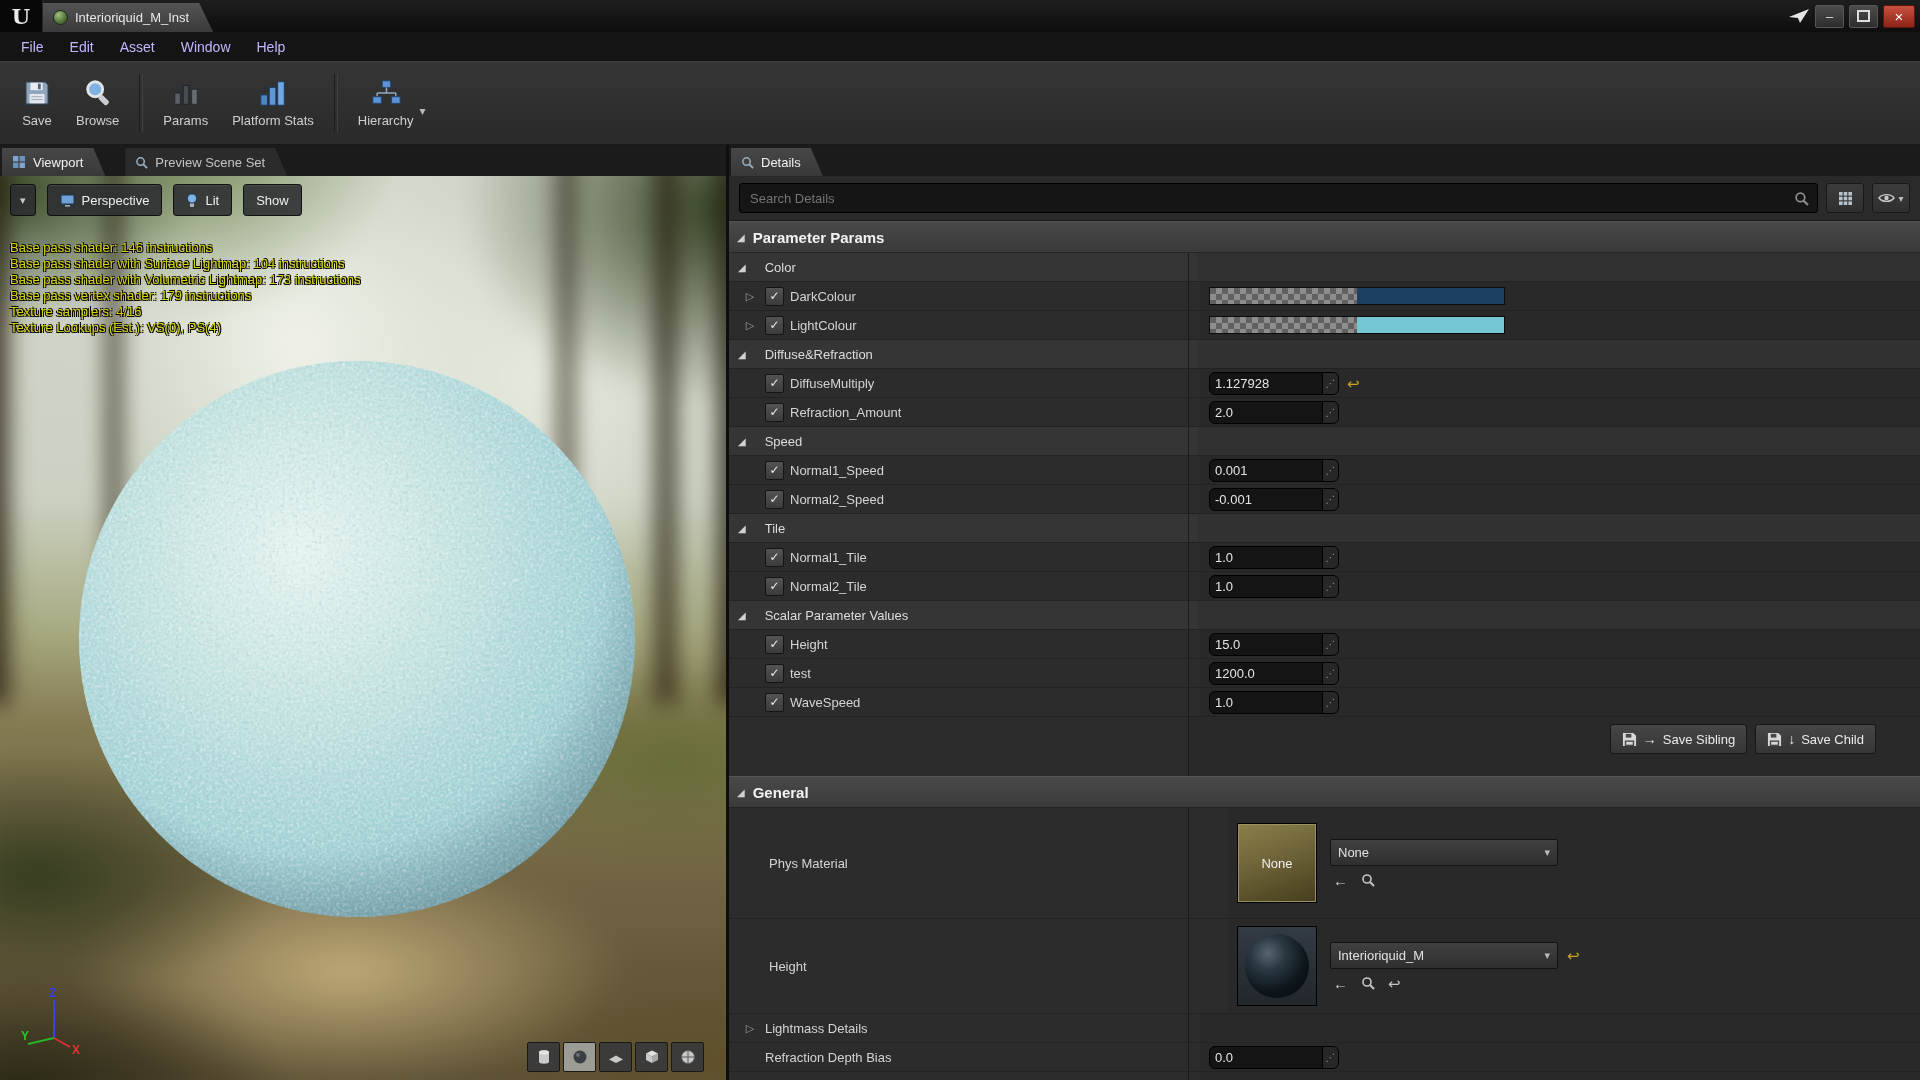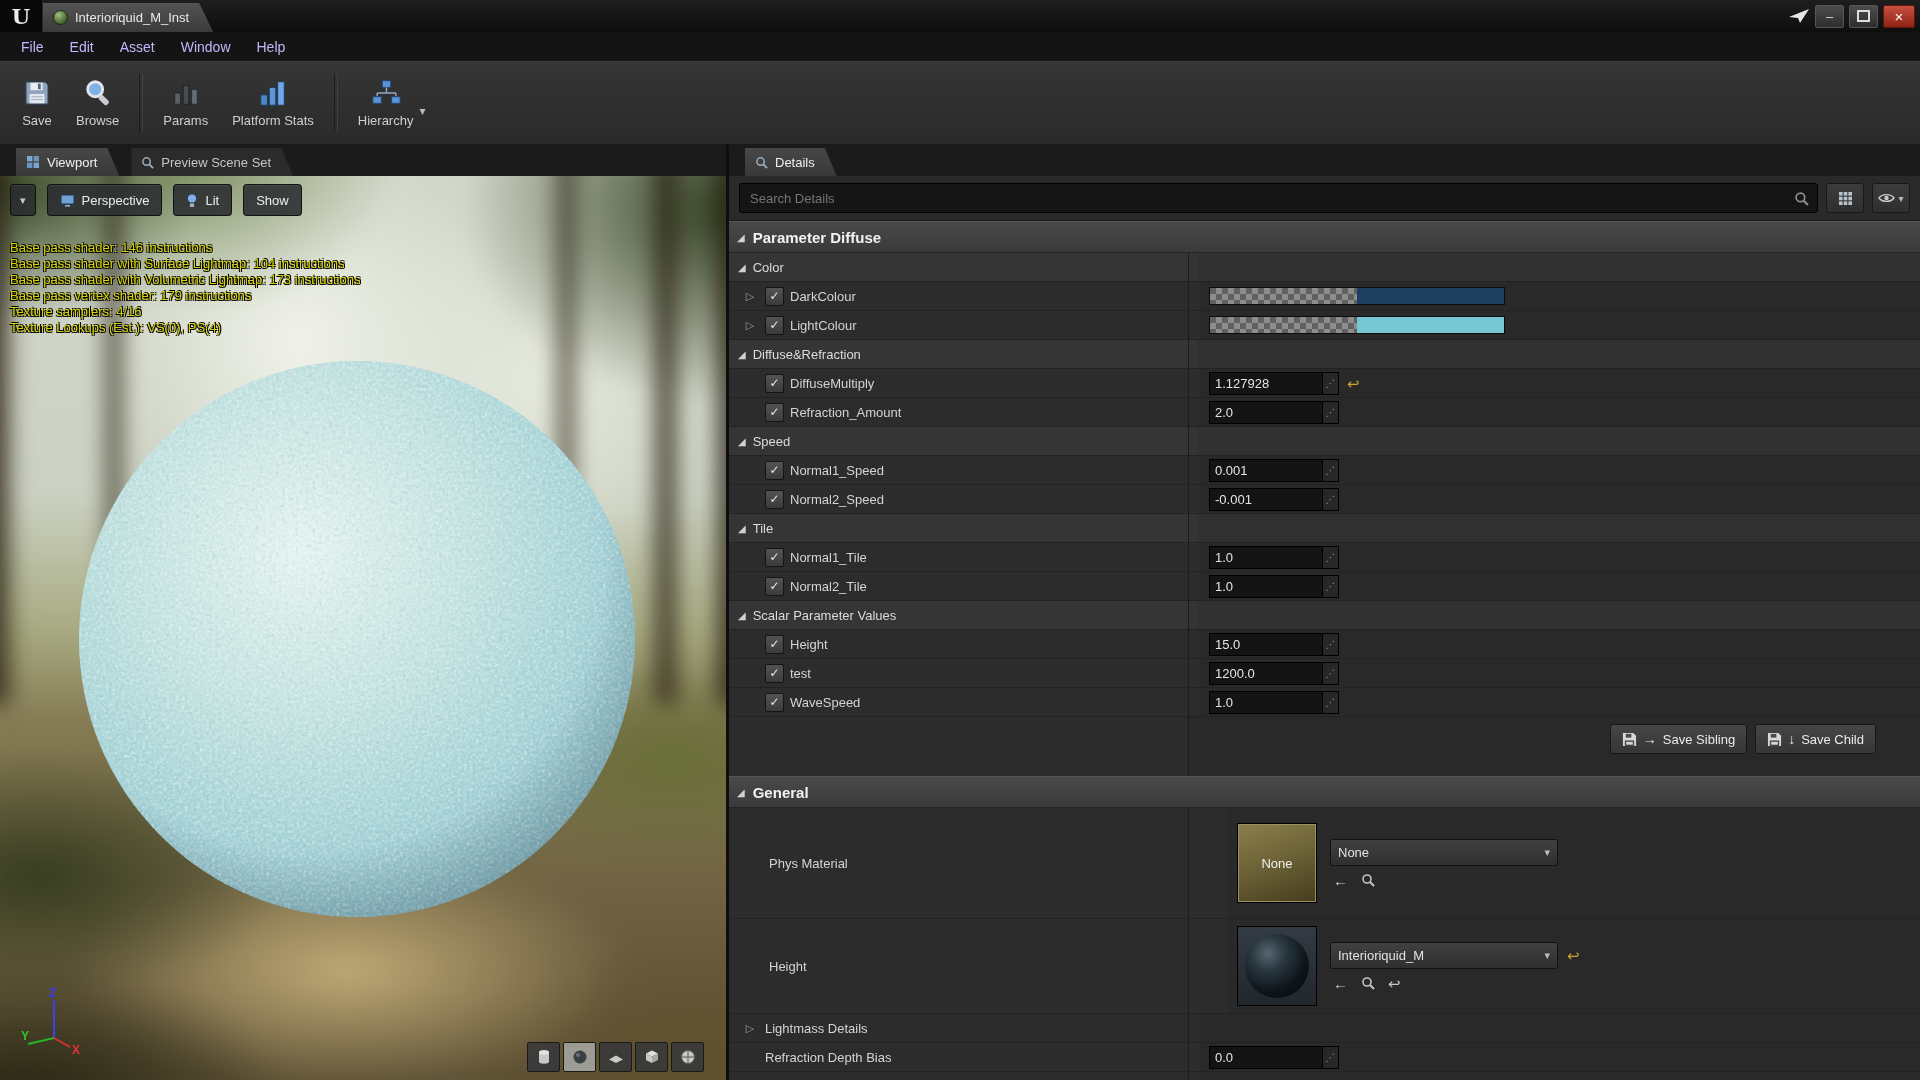--- a/index.html
+++ b/index.html
@@ -25,21 +25,21 @@
   
   .toolbar{height:82px;background:linear-gradient(#353535,#2a2a2a);border-top:1px solid #3e3e3e;border-bottom:1px solid #181818;display:flex;align-items:center;padding:0 10px;flex:0 0 auto;}
   .tool-btn{display:flex;flex-direction:column;align-items:center;justify-content:center;gap:5px;padding:5px 12px;color:#cfcfcf;font-size:13px;}
   .tool-sep{width:2px;height:58px;margin:0 8px;border-left:1px solid #1d1d1d;border-right:1px solid #404040;}
   .tool-caret{color:#b9b9b9;font-size:12px;margin:16px 2px 0 -6px;}
 
   
   .main{flex:1;display:flex;min-height:0;}
   .left-panel{width:726px;flex:0 0 auto;display:flex;flex-direction:column;border-right:3px solid #0e0e0e;}
   .right-panel{flex:1;display:flex;flex-direction:column;background:#262626;min-width:0;}
-  .tabbar{height:31px;background:#1b1b1b;display:flex;align-items:flex-end;gap:12px;padding-left:16px;flex:0 0 auto;}
+  .tabbar{height:31px;background:#1b1b1b;display:flex;align-items:flex-end;gap:20px;padding-left:2px;flex:0 0 auto;}
   .ptab{height:28px;display:flex;align-items:center;gap:7px;padding:0 22px 0 10px;font-size:13px;color:#c4c4c4;background:#2b2b2b;clip-path:polygon(0 0,calc(100% - 12px) 0,100% 100%,0 100%);}
   .ptab.active{background:linear-gradient(#474747,#383838);color:#f0f0f0;}
 
   
   .viewport{flex:1;position:relative;overflow:hidden;background:#9aa08a;}
   .forest{position:absolute;inset:-24px;filter:blur(11px);}
   .f-bg{position:absolute;inset:0;background:
     radial-gradient(ellipse 280px 200px at 4% 4%, rgba(45,62,26,0.95), rgba(45,62,26,0) 68%),
     radial-gradient(ellipse 300px 230px at 28% 0%, rgba(92,116,56,0.75), rgba(92,116,56,0) 70%),
     radial-gradient(ellipse 380px 280px at 97% 6%, rgba(40,54,22,0.95), rgba(40,54,22,0) 70%),
@@ -72,25 +72,25 @@
   .sq-btn .caret{color:#bbb;font-size:10px;}
   .details-body{flex:1;position:relative;overflow:hidden;display:flex;flex-direction:column;}
   .split-line{position:absolute;left:459px;top:0;bottom:0;width:1px;background:#1c1c1c;}
   .cat-header{position:relative;z-index:2;height:30px;background:linear-gradient(#494949,#3a3a3a);border-top:1px solid #565656;border-bottom:1px solid #252525;display:flex;align-items:center;gap:8px;padding-left:8px;color:#f2f2f2;font-weight:bold;font-size:15px;flex:0 0 auto;}
   .tri{color:#d2d2d2;font-size:10px;}
   .prow{display:flex;height:28px;flex:0 0 auto;border-bottom:1px solid #232323;}
   .prow .pleft{width:459px;flex:0 0 auto;display:flex;align-items:center;background:#2c2c2c;padding-left:12px;gap:6px;}
   .prow .pright{flex:1;min-width:0;display:flex;align-items:center;background:#292929;padding-left:9px;gap:8px;}
   .prow.sec .pleft{background:#353535;padding-left:9px;}
   .prow.sec .pright{background:#313131;}
-  .sec-title{color:#dcdcdc;font-size:13px;margin-left:1px;}
+  .sec-title{color:#dcdcdc;font-size:13px;margin-left:13px;}
   .exp{width:18px;color:#a2a2a2;font-size:11px;text-align:center;flex:0 0 auto;}
   .cb{width:17px;height:17px;flex:0 0 auto;background:linear-gradient(#535353,#3b3b3b);border:1px solid #141414;border-radius:2px;color:#ececec;font-size:12px;line-height:16px;text-align:center;}
   .pname{color:#d4d4d4;font-size:13px;white-space:nowrap;}
-  .field{display:flex;width:128px;height:21px;background:#141414;border:1px solid #000;border-radius:0;align-items:center;overflow:hidden;flex:0 0 auto;}
+  .field{display:flex;width:128px;height:21px;background:#141414;border:1px solid #000;border-radius:6px;align-items:center;overflow:hidden;flex:0 0 auto;}
   .finput{flex:1;min-width:0;background:transparent;border:none;outline:none;color:#e4e4e4;font-size:13px;padding:0 5px;font-family:inherit;}
   .dots{width:15px;height:100%;display:flex;align-items:center;justify-content:center;color:#929292;font-size:10px;background:#272727;border-left:1px solid #000;}
   .reset{color:#c8a42a;font-size:15px;line-height:1;}
   .reset.gray{color:#c6c6c6;}
   .swatch{display:flex;width:294px;height:16px;border:1px solid #0c0c0c;flex:0 0 auto;}
   .checker{width:147px;background:repeating-conic-gradient(#8d8d8d 0 25%, #616161 0 50%);background-size:12px 12px;}
   .solid{flex:1;}
   .filler{flex:0 0 auto;height:52px;display:flex;align-items:flex-start;justify-content:flex-end;padding:7px 44px 0 0;gap:8px;background:linear-gradient(90deg,#2c2c2c 0 459px,#292929 459px);}
   .save-btn{height:28px;display:flex;align-items:center;gap:6px;padding:0 11px;background:linear-gradient(#464646,#363636);border:1px solid #171717;border-radius:3px;color:#eaeaea;font-size:13px;}
   .arrowglyph{color:#e6e6e6;font-size:14px;font-weight:bold;}
@@ -378,21 +378,21 @@
           </svg>
           <span class="caret">▾</span>
         </div>
       </div>
 
       <div class="details-body">
         <div class="split-line"></div>
 
         <div class="cat-header">
           <span class="tri">◢</span>
-          <span>Parameter Diffuse</span>
+          <span>Parameter Params</span>
         </div>
 
         <div>
             <div class="prow sec">
               <div class="pleft">
                 <span class="tri">◢</span>
                 <span class="sec-title">Color</span>
               </div>
               <div class="pright"></div>
             </div>

